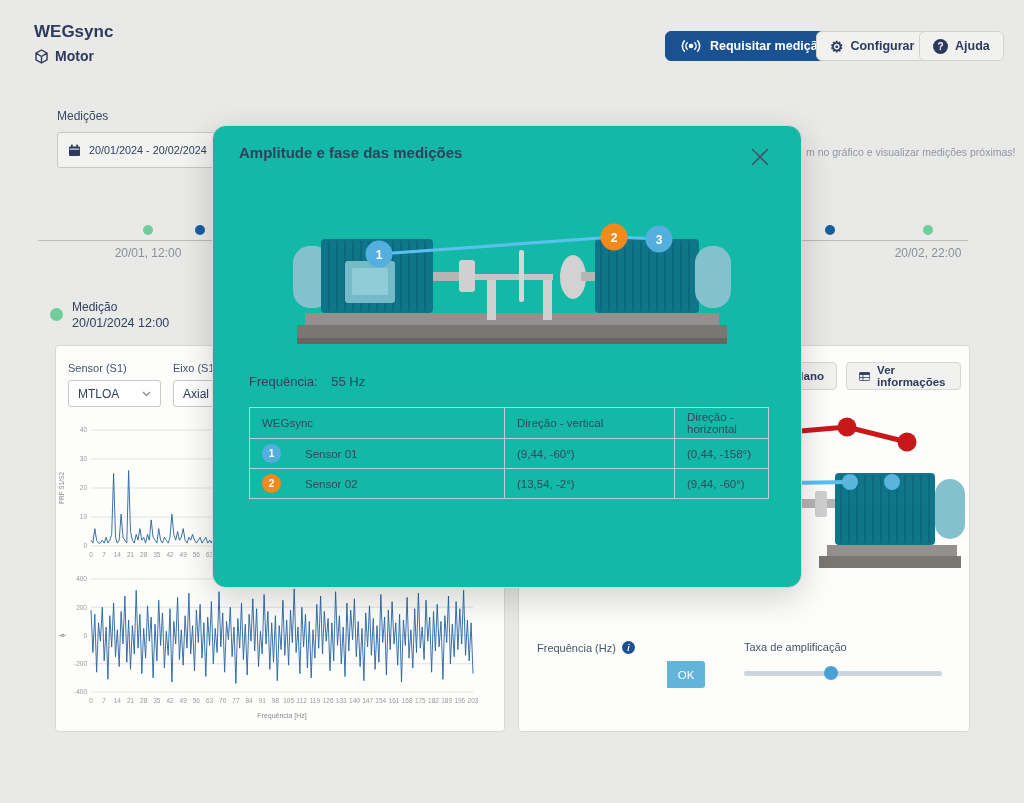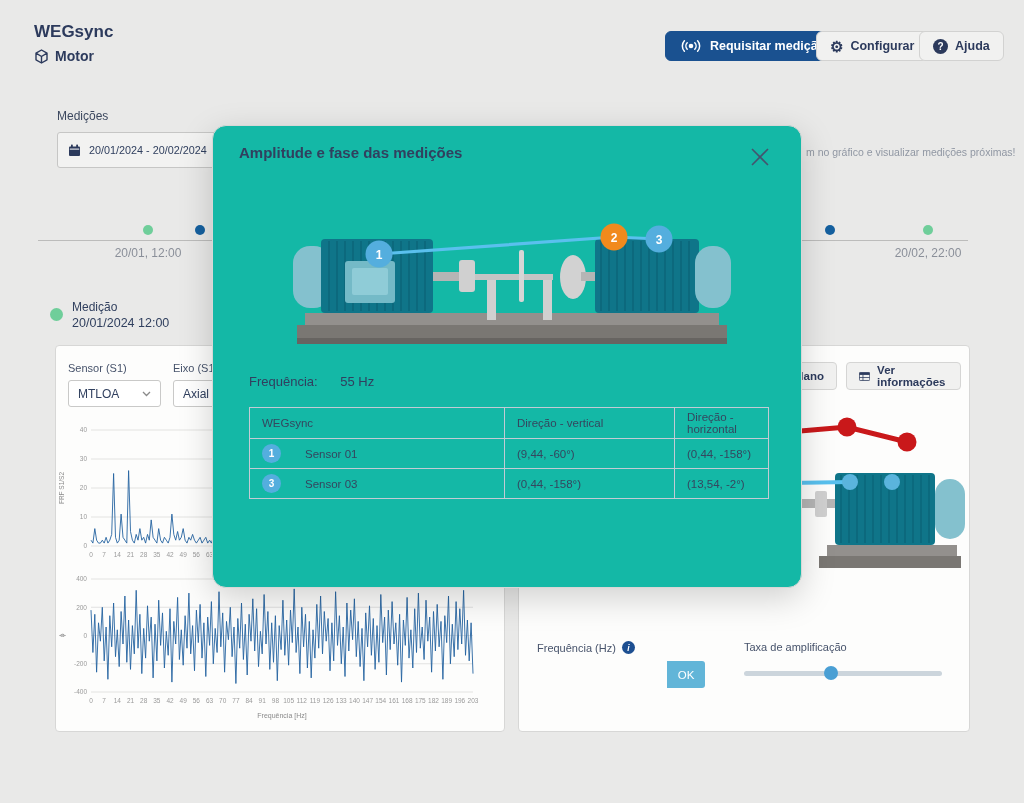--- a/index.html
+++ b/index.html
@@ -36,21 +36,21 @@
   .slider-track{position:absolute;left:225px;top:325px;width:198px;height:5px;background:#ccd5dc;border-radius:3px;cursor:pointer;}
   .slider-thumb{position:absolute;top:-5px;width:14px;height:14px;border-radius:50%;background:#4a9fd4;}
   .info-circle{width:13px;height:13px;border-radius:50%;background:#1d4f91;color:#fff;font-size:8.5px;font-weight:bold;display:inline-flex;align-items:center;justify-content:center;font-style:italic;}
   .help-circle{width:15px;height:15px;border-radius:50%;background:#2c3a5c;color:#fff;font-size:10px;font-weight:bold;display:inline-flex;align-items:center;justify-content:center;}
   .gear-glyph{font-size:15px;color:#2c3a5c;line-height:1;}
   
   #modal{left:212px;top:125px;width:590px;height:463px;background:#14b8a6;border-radius:14px;box-shadow:0 10px 34px rgba(0,0,0,.18);z-index:50;}
   .modal-title{left:26px;top:18px;font-size:15px;font-weight:600;color:#31405f;}
   .modal-close{left:534px;top:18px;width:26px;height:26px;cursor:pointer;}
   .freq-row{left:36px;top:248px;font-size:13px;color:#31405f;}
-  .freq-row b{font-weight:normal;margin-left:19px;}
+  .freq-row b{font-weight:normal;margin-left:10px;}
   table.sens{position:absolute;left:36px;top:281px;width:520px;border-collapse:collapse;font-size:11.5px;color:#35465f;}
   table.sens th,table.sens td{border:1px solid #c2cbd4;text-align:left;padding:0 12px;height:29px;font-weight:normal;}
   table.sens th{height:30px;}
   table.sens th:nth-child(1),table.sens td:nth-child(1){width:230px;}
   table.sens th:nth-child(2),table.sens td:nth-child(2){width:145px;}
   .tbadge{display:inline-flex;width:19px;height:19px;border-radius:50%;color:#fff;font-size:10px;font-weight:bold;align-items:center;justify-content:center;vertical-align:middle;}
   .tname{margin-left:24px;vertical-align:middle;}
   svg{display:block;}
 </style>
 </head>
@@ -317,19 +317,19 @@
           <th>Direção - horizontal</th>
         </tr>
       </thead>
     <tbody>
         <tr>
           <td><span class="tbadge" style="background: rgb(84, 174, 222);">1</span><span class="tname">Sensor 01</span></td>
           <td>(9,44, -60°)</td>
           <td>(0,44, -158°)</td>
         </tr>
         <tr>
-          <td><span class="tbadge" style="background: rgb(84, 174, 222);">3</span><span class="tname">Sensor 03</span></td>
-          <td>(0,44, -158°)</td>
+          <td><span class="tbadge" style="background: rgb(241, 138, 29);">2</span><span class="tname">Sensor 02</span></td>
           <td>(13,54, -2°)</td>
+          <td>(9,44, -60°)</td>
         </tr>
       </tbody>
   </table>
 </div>
 
 </body></html>

